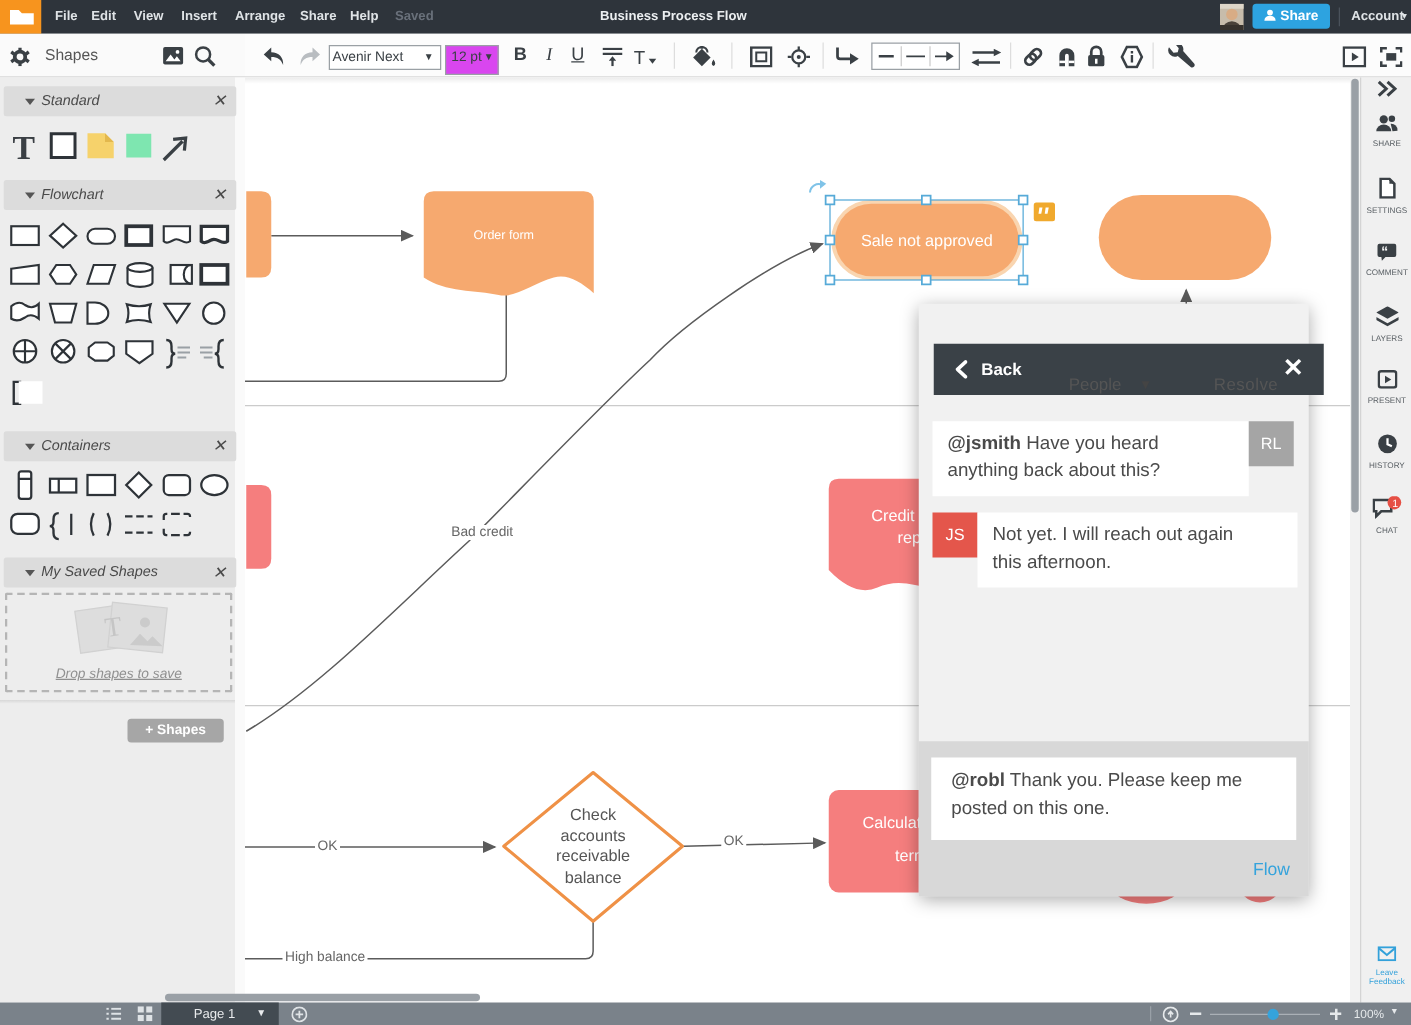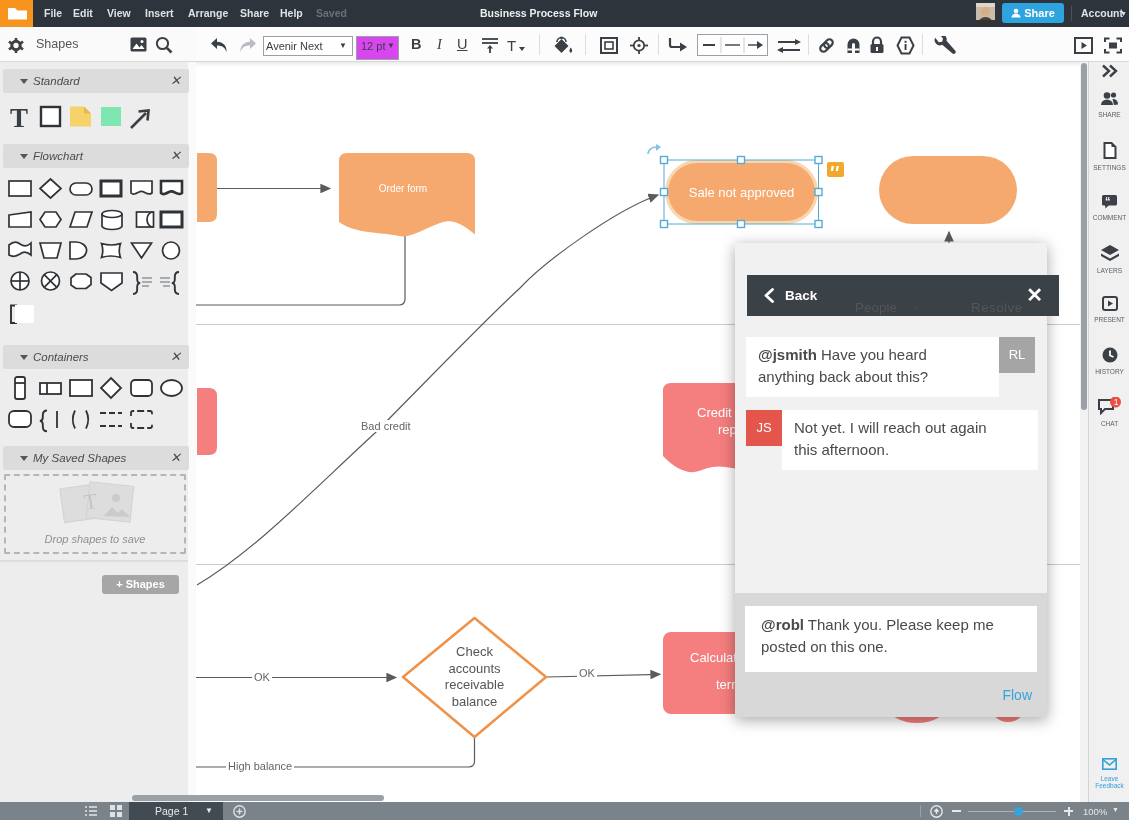--- a/index.html
+++ b/index.html
@@ -25,21 +25,21 @@
   .tsep { position:absolute; top:7px; width:1px; height:21px; background:#ddd; }
   .tico { position:absolute; top:0; }
 
   
   #leftpanel { left:0; top:62px; width:196px; height:740px; background:#ededed; }
   .sechead { position:absolute; left:3px; width:186px; height:24px; background:#dcdcdc; border-radius:2px; color:#4a4a4a; font-size:11.5px; line-height:24px;font-style:italic; }
   .sechead .tri { position:absolute; left:17px; top:10px; width:0; height:0; border-left:4px solid transparent; border-right:4px solid transparent; border-top:5px solid #555; }
   .sechead .lbl { position:absolute; left:30px; }
   .sechead .x { position:absolute; right:8px; top:0px; font-size:13px; color:#4a4a4a; }
   #savedbox { left:4px; top:412px; width:182px; height:80px; border:2px dashed #b5b5b5; border-radius:2px; }
-  #savedbox .cap { position:absolute; left:0; width:100%; top:57px; text-align:center; font-style:italic; font-size:11px; color:#909090; }
+  #savedbox .cap { position:absolute; left:0; width:100%; top:57px; text-align:center; font-style:italic; font-size:11px; color:#909090;text-decoration:underline; }
   #shapesbtn { left:58px; top:513px; width:77px; height:19px; background:#a6a6a6; border-radius:3px; color:#fff; font-size:11px; font-weight:bold; text-align:center; line-height:19px;margin-left:44px; }
 
   
   #canvas { left:196px; top:62px; width:884px; height:740px; background:#fff; overflow:hidden; }
   #canvas .shadowtop { position:absolute; left:0; top:0; width:100%; height:5px; background:linear-gradient(#00000014,#0000); }
   .pageline { position:absolute; left:0; width:884px; height:1px; background:#cbcbcb; }
   .lbl-s { position:absolute; background:#fff; color:#666; font-size:11px; padding:0 2px; }
 
   
   #cpanel { left:539px; top:181px; width:312px; height:474px; background:#f1f1f1; box-shadow:0 3px 14px rgba(0,0,0,0.35); }

